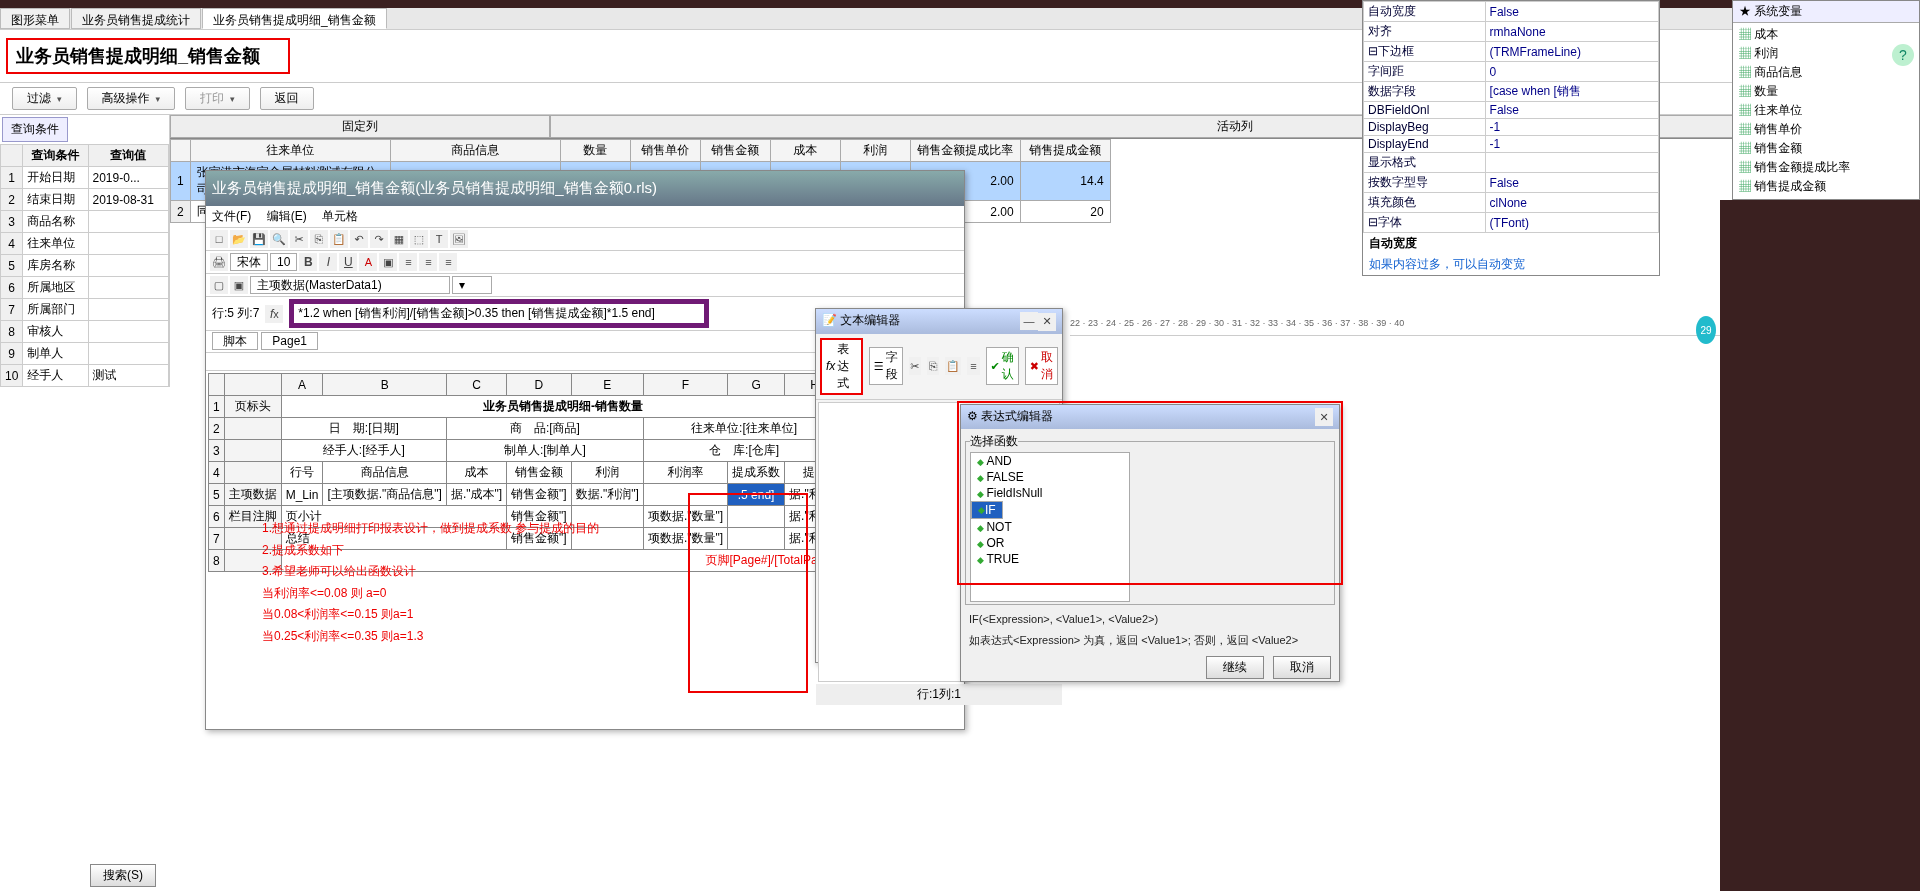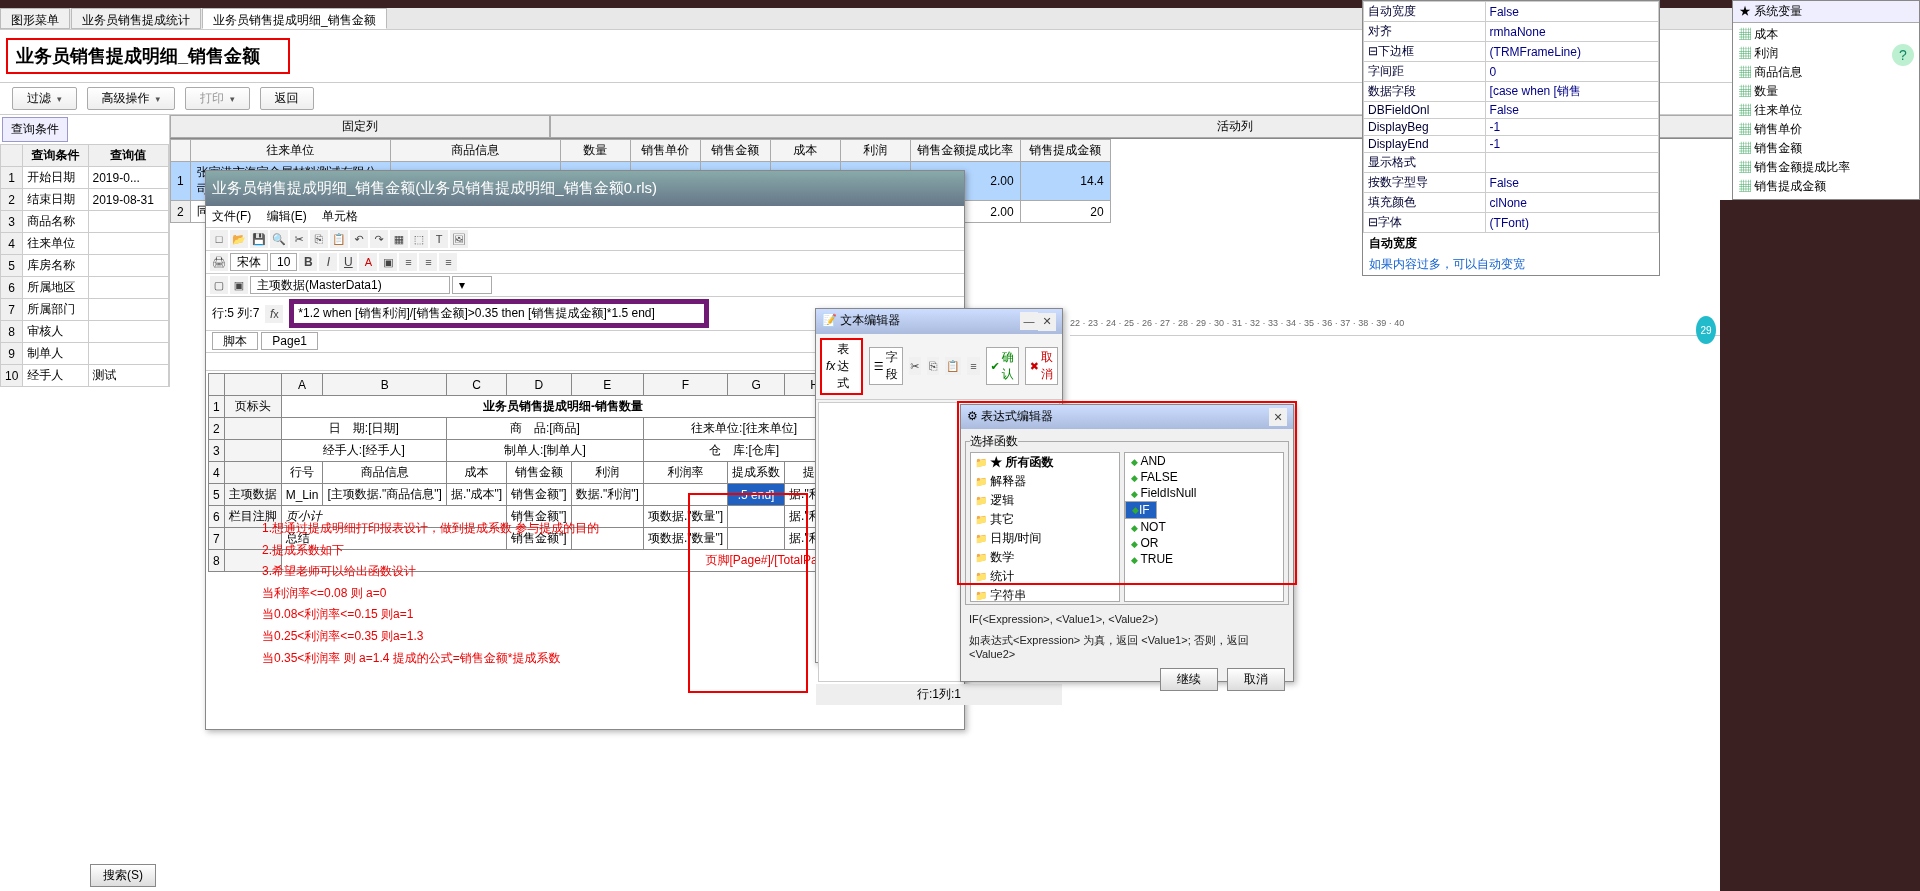--- a/index.html
+++ b/index.html
@@ -63,21 +63,21 @@
 .sysvar-panel ul { list-style:none; padding:2px 4px; }
 .sysvar-panel li { padding:1px 2px; cursor:pointer; }
 .sysvar-panel li::before { content:"▦ "; color:#4a6; }
 .right-dark { position:absolute; right:0; top:200px; width:200px; bottom:0; background:#3a2020; }
 .text-editor { position:absolute; left:815px; top:308px; width:248px; height:355px; border:1px solid #888; background:#f4f4f4; z-index:10; box-shadow:2px 2px 6px rgba(0,0,0,0.3); }
 .te-title { background:linear-gradient(#cdf,#abd); padding:3px 6px; display:flex; justify-content:space-between; }
 .te-tb { padding:4px 4px; border-bottom:1px solid #ccc; display:flex; gap:6px; align-items:center; }
 .te-btn { border:1px solid #aaa; padding:1px 4px; background:#fff; cursor:pointer; font-size:11px; display:inline-flex; align-items:center; gap:2px; }
 .te-body { background:#fff; height:280px; border:1px solid #ccc; margin:2px; }
 .te-status { text-align:center; padding:2px; background:#eee; font-size:12px; }
-.expr-editor { position:absolute; left:960px; top:404px; width:334px; height:278px; border:1px solid #888; background:#f0f0f0; z-index:15; box-shadow:2px 2px 6px rgba(0,0,0,0.3); }
+.expr-editor { position:absolute; left:960px; top:404px; width:380px; height:278px; border:1px solid #888; background:#f0f0f0; z-index:15; box-shadow:2px 2px 6px rgba(0,0,0,0.3); }
 .ee-title { background:linear-gradient(#cdf,#abd); padding:3px 6px; display:flex; justify-content:space-between; }
 .ee-body { display:flex; padding:6px; gap:4px; }
 .ee-col { border:1px solid #aaa; background:#fff; height:150px; overflow:auto; }
 .ee-col.left { width:150px; }
 .ee-col.right { width:160px; }
 .ee-tree-item { padding:1px 4px; cursor:pointer; }
 .ee-tree-item::before { content:"📁 "; font-size:10px; }
 .ee-fn { padding:1px 6px; cursor:pointer; }
 .ee-fn::before { content:"◆ "; color:#3a3; font-size:9px; }
 .ee-fn.sel { background:#2060c0; color:#fff; }
@@ -336,21 +336,21 @@
           <td>据."成本"]</td>
           <td>销售金额"]</td>
           <td>数据."利润"]</td>
           <td></td>
           <td style="background:#2060c0;color:#fff;">.5 end]</td>
           <td>据."利润"]</td>
     </tr>
     <tr>
           <td class="rh">6</td>
           <td class="rh">栏目注脚</td>
-      <td colspan="3" style="text-align:left;font-style:italic;">页小计</td>
+      <td colspan="3" style="text-align:left;">页小计</td>
           <td>销售金额"]</td>
           <td></td>
           <td>项数据."数量"]</td>
           <td></td>
           <td>据."利润"]</td>
     </tr>
     <tr>
           <td class="rh">7</td>
           <td class="rh"></td>
       <td colspan="3" style="text-align:left;">总结</td>
@@ -370,21 +370,20 @@
   <div class="redbox" style="left:482px; top:322px; width:120px; height:200px;"></div>
 </div>
 
 <div class="redblock redtext">
   <div>1.想通过提成明细打印报表设计，做到提成系数 参与提成的目的</div>
   <div>2.提成系数如下</div>
   <div>3.希望老师可以给出函数设计</div>
   <div>当利润率&lt;=0.08  则 a=0</div>
   <div>当0.08&lt;利润率&lt;=0.15 则a=1</div>
   <div>当0.25&lt;利润率&lt;=0.35 则a=1.3</div>
-  <div>当0.35&lt;利润率 则 a=1.4          提成的公式=销售金额*提成系数</div>
 </div>
 
 <div class="prop-panel">
   <table>
     <tbody>
         <tr>
           <td class="pn">自动宽度</td>
           <td class="pv">False</td>
         </tr>
     <tr>
@@ -477,30 +476,20 @@
 </div>
 
 <div class="expr-editor">
   <div class="ee-title">
       <span>⚙ <span>表达式编辑器</span></span>
     <span class="tb-ico">✕</span>
     </div>
   <fieldset style="margin:4px;border:1px solid #aaa;padding:2px 4px;">
     <legend>选择函数</legend>
     <div class="ee-body" style="padding:0;">
-      <div class="ee-col left">
-        <div class="ee-tree-item" style="font-weight:bold;">★ <span>所有函数</span></div>
-        <div class="ee-tree-item">解释器</div>
-        <div class="ee-tree-item">逻辑</div>
-        <div class="ee-tree-item">其它</div>
-        <div class="ee-tree-item">日期/时间</div>
-        <div class="ee-tree-item">数学</div>
-        <div class="ee-tree-item">统计</div>
-        <div class="ee-tree-item">字符串</div>
-      </div>
       <div class="ee-col right">
         <div class="ee-fn">AND</div>
         <div class="ee-fn">FALSE</div>
         <div class="ee-fn">FieldIsNull</div>
         <div class="ee-fn sel">IF</div>
         <div class="ee-fn">NOT</div>
         <div class="ee-fn">OR</div>
         <div class="ee-fn">TRUE</div>
       </div>
     </div>

